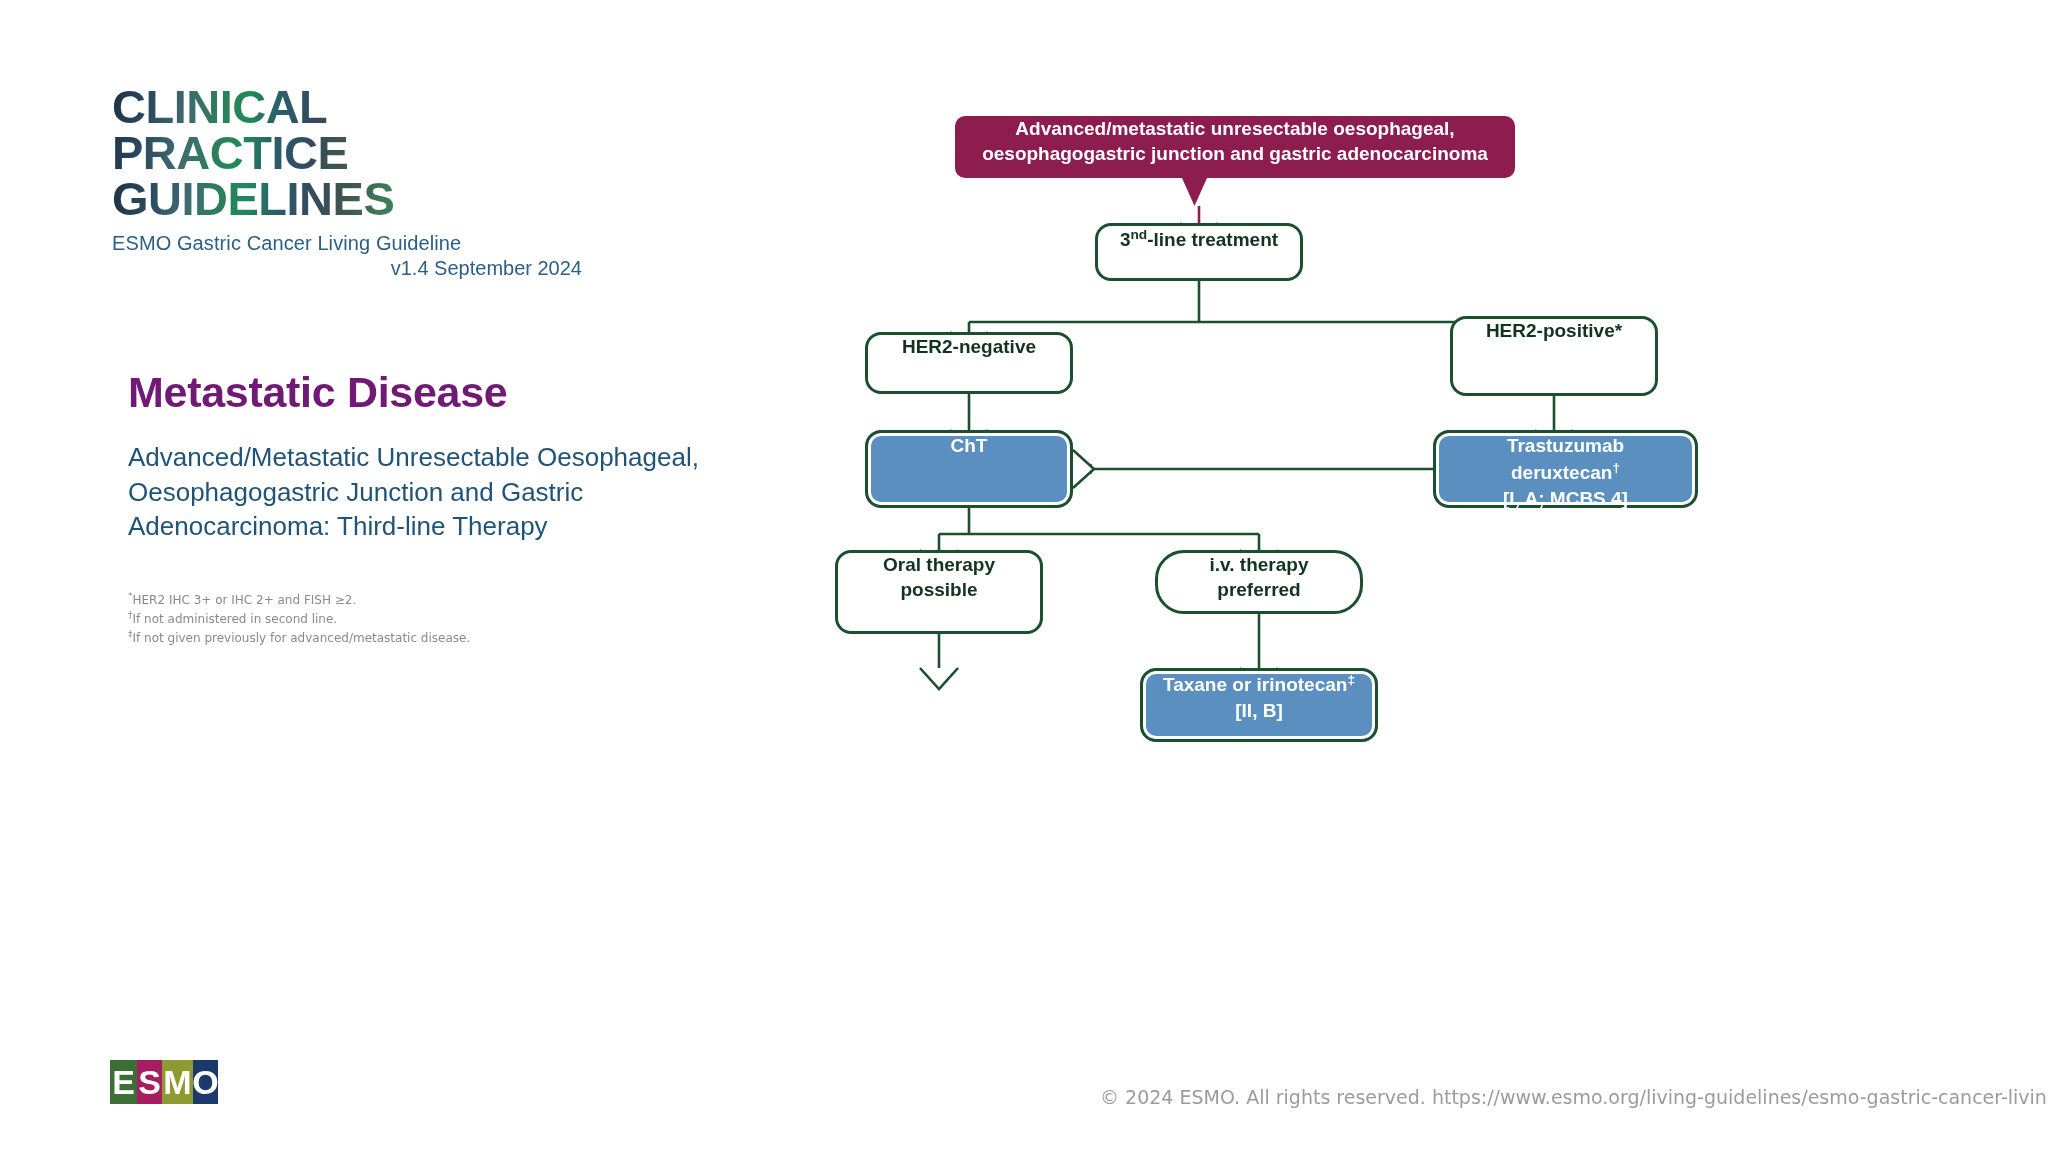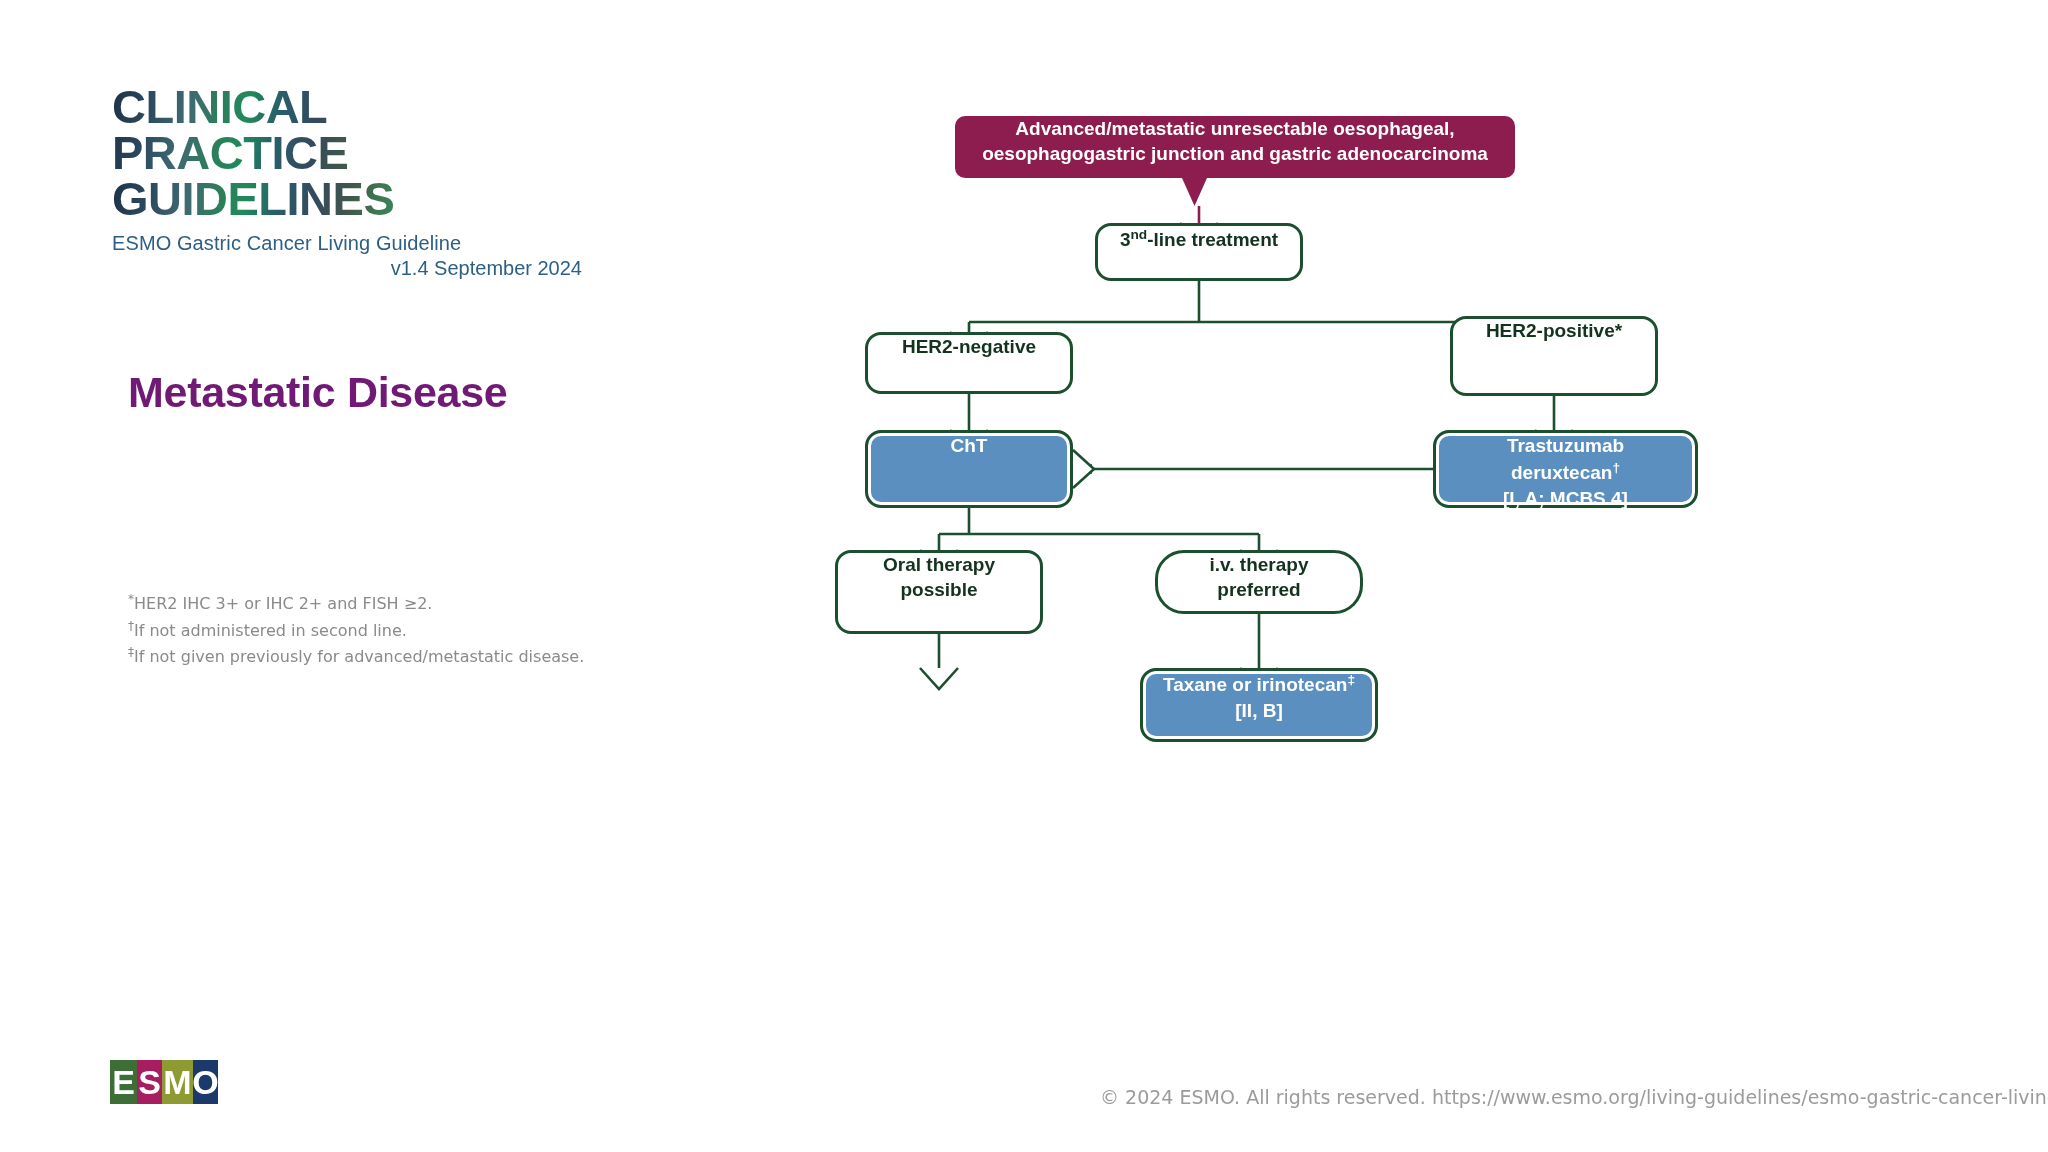--- a/index.html
+++ b/index.html
@@ -31,21 +31,21 @@
       font-size:20px; color:#2b5f86; letter-spacing:0.1px; }
   .guideline-version { position:absolute; left:112px; top:257px; width:470px;
       text-align:right; font-size:20px; color:#2b5f86; }
 
   .main-title { position:absolute; left:128px; top:368px;
       font-size:43px; font-weight:bold; color:#701a75; letter-spacing:-0.3px; }
   .subtitle { position:absolute; left:128px; top:440px; width:600px;
       font-size:26px; line-height:1.33; color:#1f5377; }
 
   .footnotes { position:absolute; left:128px; top:590px; width:620px;
-      font-size:16px; line-height:1.52; color:#8a8a8a;
+      font-size:12px; line-height:1.52; color:#8a8a8a;
       font-family:"DejaVu Sans", sans-serif; }
   .footnotes .fn { white-space:nowrap; }
   .fn sup { font-size:0.75em; }
 
   
   .esmo-logo { position:absolute; left:110px; top:1060px;
       display:flex; height:44px; width:108px; }
   .esmo-logo .blk { flex:1 1 auto; display:flex; align-items:center;
       justify-content:center; font-weight:bold; font-size:34px;
       font-family:"Liberation Sans", sans-serif; color:#ffffff; line-height:1; }
@@ -100,20 +100,21 @@
 
   <div class="cpg-logo">
     <div class="cpg-line l1">CLINICAL PRACTICE</div>
     <div class="cpg-line l2">GUIDELINES</div>
   </div>
 
   <div class="guideline-name">ESMO Gastric Cancer Living Guideline</div>
   <div class="guideline-version">v1.4 September 2024</div>
 
   <div class="main-title">Metastatic Disease</div>
+  <div class="subtitle">Advanced/Metastatic Unresectable Oesophageal, Oesophagogastric Junction and Gastric Adenocarcinoma: Third-line Therapy</div>
 
   <div class="footnotes">
     <div class="fn"><sup>*</sup><span>HER2 IHC 3+ or IHC 2+ and FISH ≥2.</span></div>
     <div class="fn"><sup>†</sup><span>If not administered in second line.</span></div>
     <div class="fn"><sup>‡</sup><span>If not given previously for advanced/metastatic disease.</span></div>
   </div>
 
   <div class="esmo-logo">
     <div class="blk b-e">E</div>
     <div class="blk b-s">S</div>

